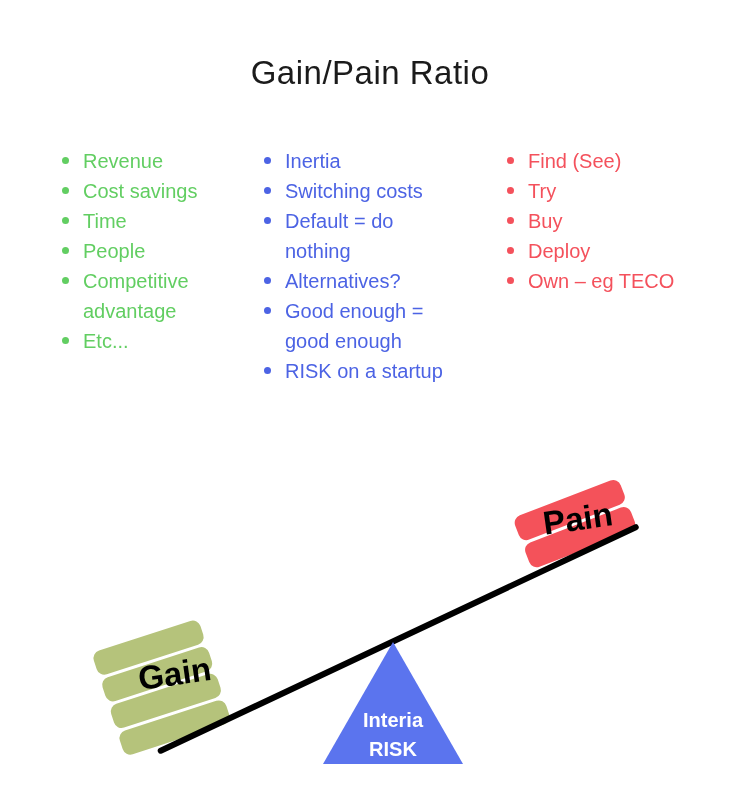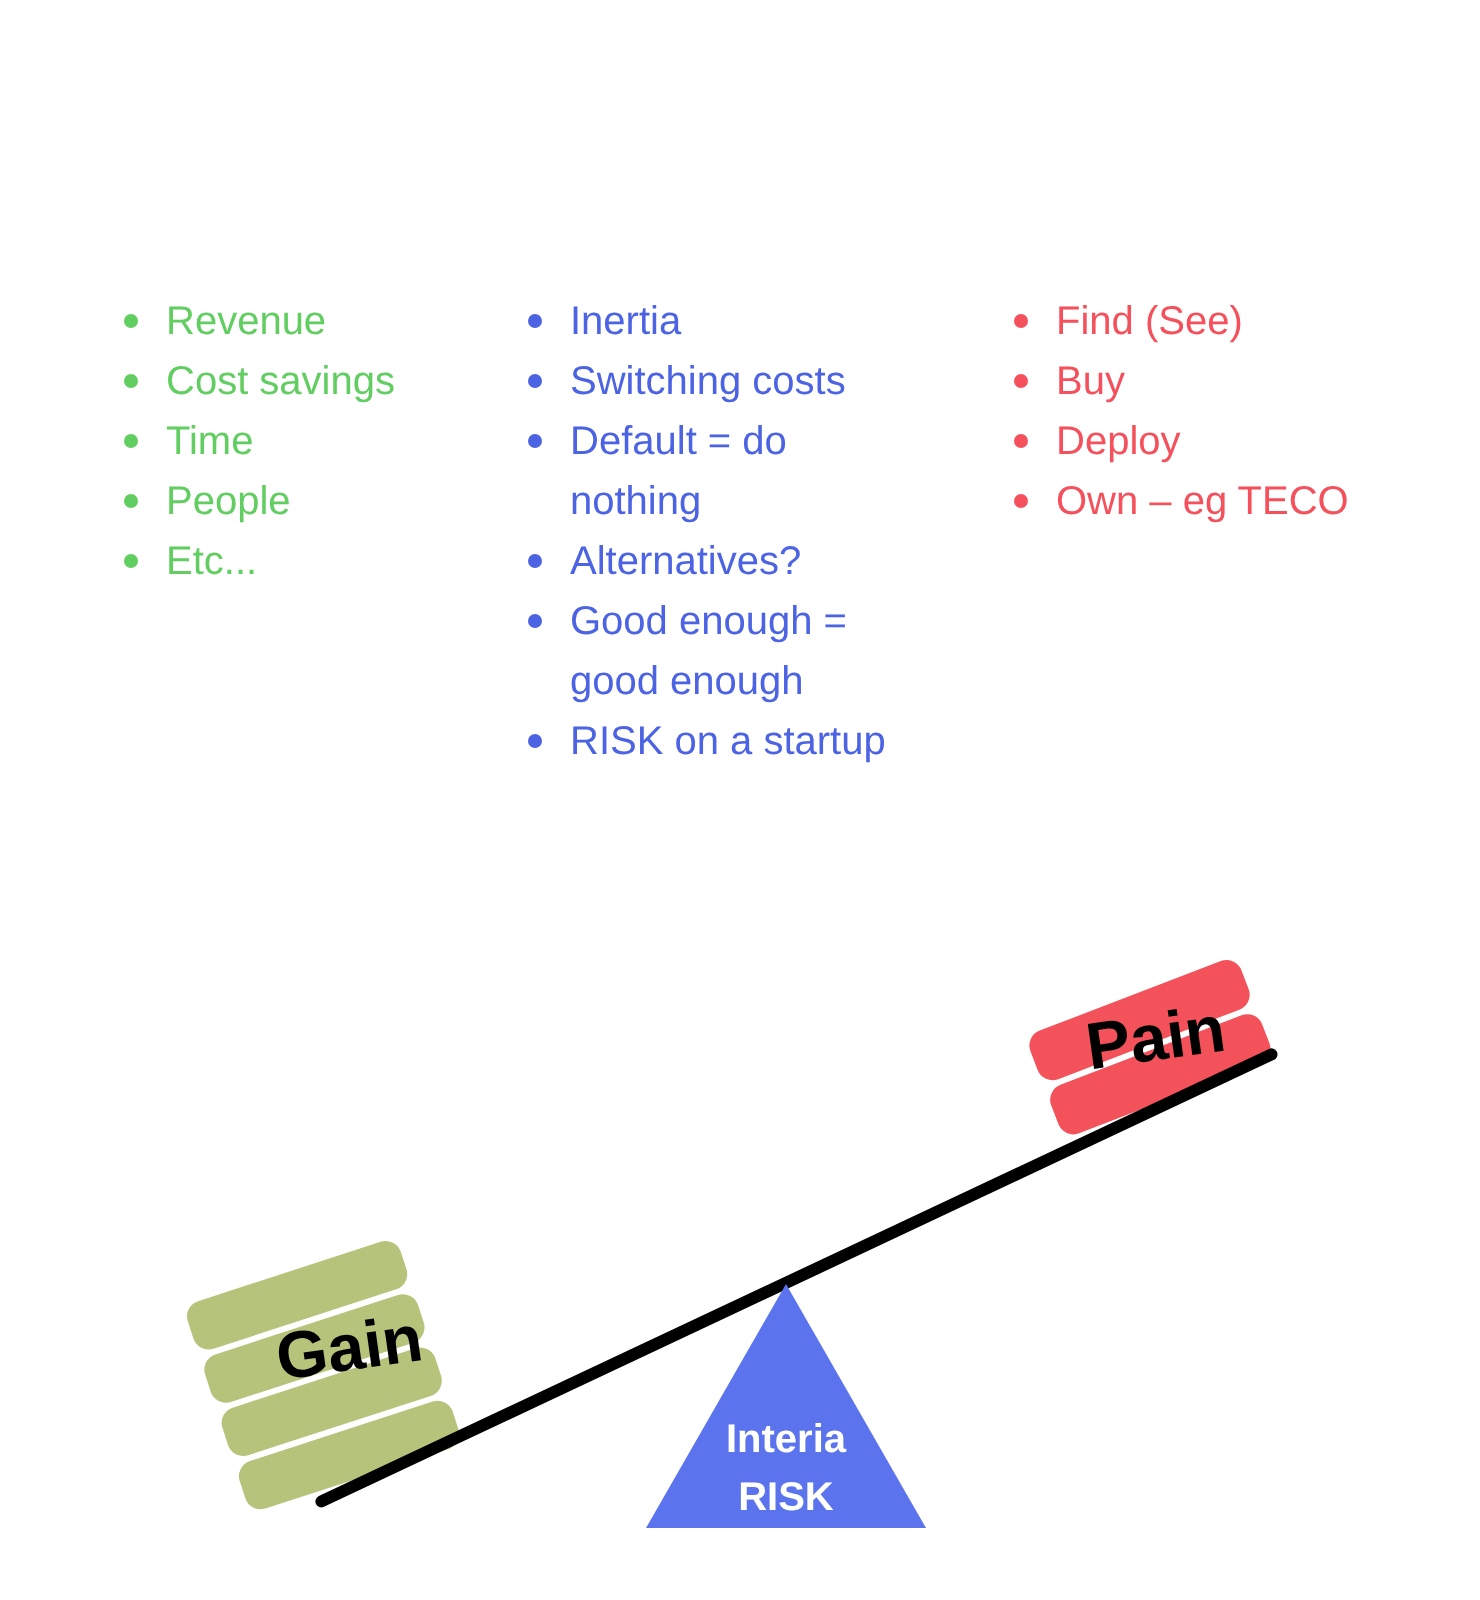--- a/index.html
+++ b/index.html
@@ -87,42 +87,46 @@
   }
   .fulcrum span{
     color:#ffffff;font-weight:700;font-size:20px;line-height:29px;
   }
 </style>
 </head>
 <body>
 
 <div class="canvas">
 
+  <div class="title">Gain/Pain Ratio</div>
 
   <ul class="col col-gain">
     <li>Revenue</li>
     <li>Cost savings</li>
     <li>Time</li>
     <li>People</li>
+    <li>Competitive
+advantage</li>
     <li>Etc...</li>
   </ul>
 
   <ul class="col col-inertia">
     <li>Inertia</li>
     <li>Switching costs</li>
     <li>Default = do
 nothing</li>
     <li>Alternatives?</li>
     <li>Good enough =
 good enough</li>
     <li>RISK on a startup</li>
   </ul>
 
   <ul class="col col-pain">
     <li>Find (See)</li>
+    <li>Try</li>
     <li>Buy</li>
     <li>Deploy</li>
     <li>Own – eg TECO</li>
   </ul>
 
   <div>
 
     <div class="stack stack-gain">
       <div class="bar"></div>
       <div class="bar"></div>

